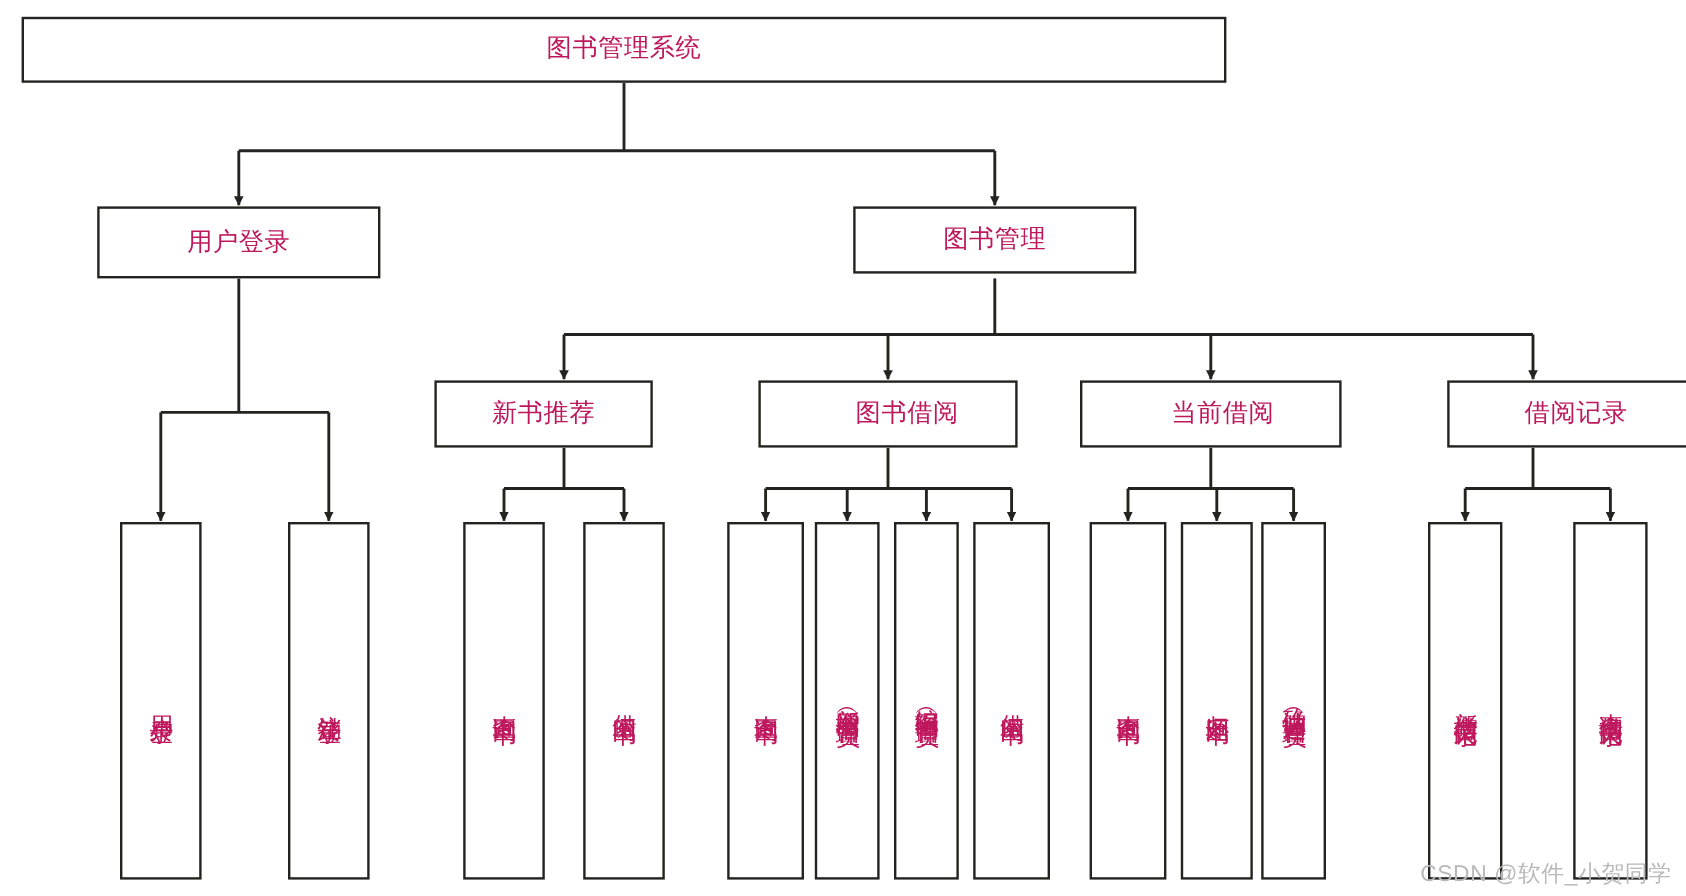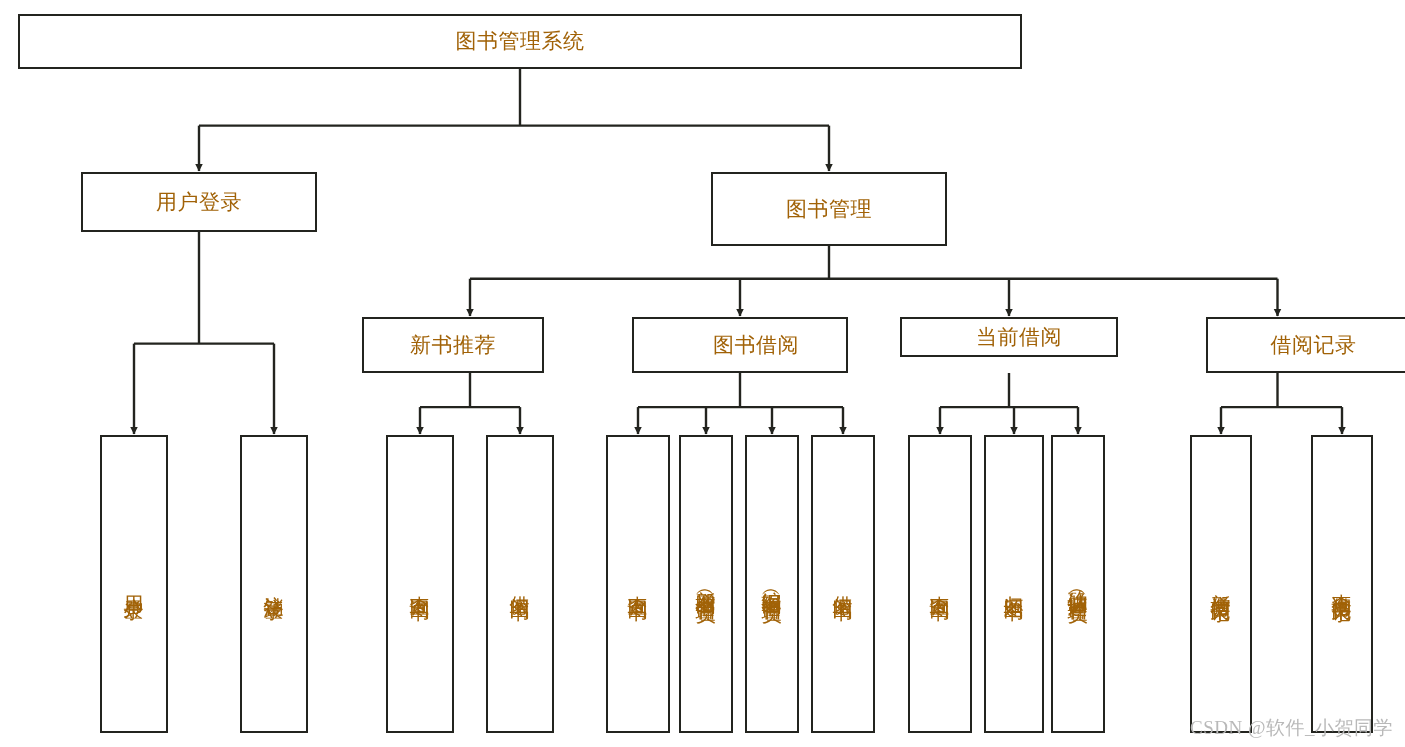--- a/index.html
+++ b/index.html
@@ -28,21 +28,21 @@
     position: absolute;
     box-sizing: border-box;
     border: 2px solid #23241f;
     background: #ffffff;
     display: flex;
     align-items: center;
     justify-content: center;
     overflow: hidden;
   }
   .node-label {
-    color: #a16207;
+    color: #be185d;
     font-size: 21px;
     line-height: 1.18;
     white-space: nowrap;
     letter-spacing: 0.5px;
   }
   .node-label.vertical {
     writing-mode: vertical-rl;
     text-orientation: upright;
     font-size: 20px;
     letter-spacing: 2px;
@@ -51,21 +51,20 @@
   }
   #watermark {
     position: absolute;
     right: 12px;
     bottom: 6px;
     font-size: 19px;
     color: #b9b9b9;
     white-space: nowrap;
     letter-spacing: 0.5px;
     pointer-events: none;
-    font-family: Liberation Serif, serif;
   }
 </style>
 </head>
 <body>
 
 <div id="diagram-root">
 
   <svg id="diagram-svg" viewBox="0 0 1405 747" xmlns="http://www.w3.org/2000/svg">
     <defs>
       <marker id="arrowhead" markerWidth="9" markerHeight="9" refX="7.5" refY="4" orient="auto" markerUnits="userSpaceOnUse">
@@ -109,30 +108,30 @@
       </g>
   </svg>
 
   <div id="node-layer">
       <div class="node-box" style="left: 18px; top: 14px; width: 1004px; height: 55px;">
         <span class="node-label">图书管理系统</span>
       </div>
       <div class="node-box" style="left: 81px; top: 172px; width: 236px; height: 60px;">
         <span class="node-label">用户登录</span>
       </div>
-      <div class="node-box" style="left: 711px; top: 172px; width: 236px; height: 74px;">
+      <div class="node-box" style="left: 711px; top: 172px; width: 236px; height: 56px;">
         <span class="node-label">图书管理</span>
       </div>
       <div class="node-box" style="left: 362px; top: 317px; width: 182px; height: 56px;">
         <span class="node-label">新书推荐</span>
       </div>
       <div class="node-box" style="left: 632px; top: 317px; width: 216px; height: 56px; padding-left: 32px;">
         <span class="node-label">图书借阅</span>
       </div>
-      <div class="node-box" style="left: 900px; top: 317px; width: 218px; height: 40px; padding-left: 20px;">
+      <div class="node-box" style="left: 900px; top: 317px; width: 218px; height: 56px; padding-left: 20px;">
         <span class="node-label">当前借阅</span>
       </div>
       <div class="node-box" style="left: 1170px; top: 317px; width: 215px; height: 56px; margin-left: 36px;">
         <span class="node-label">借阅记录</span>
       </div>
       <div class="node-box" style="left: 100px; top: 435px; width: 68px; height: 298px;">
         <span class="node-label vertical" style="max-height: 288px;">用户登录</span>
       </div>
       <div class="node-box" style="left: 240px; top: 435px; width: 68px; height: 298px;">
         <span class="node-label vertical" style="max-height: 288px;">注销登录</span>

